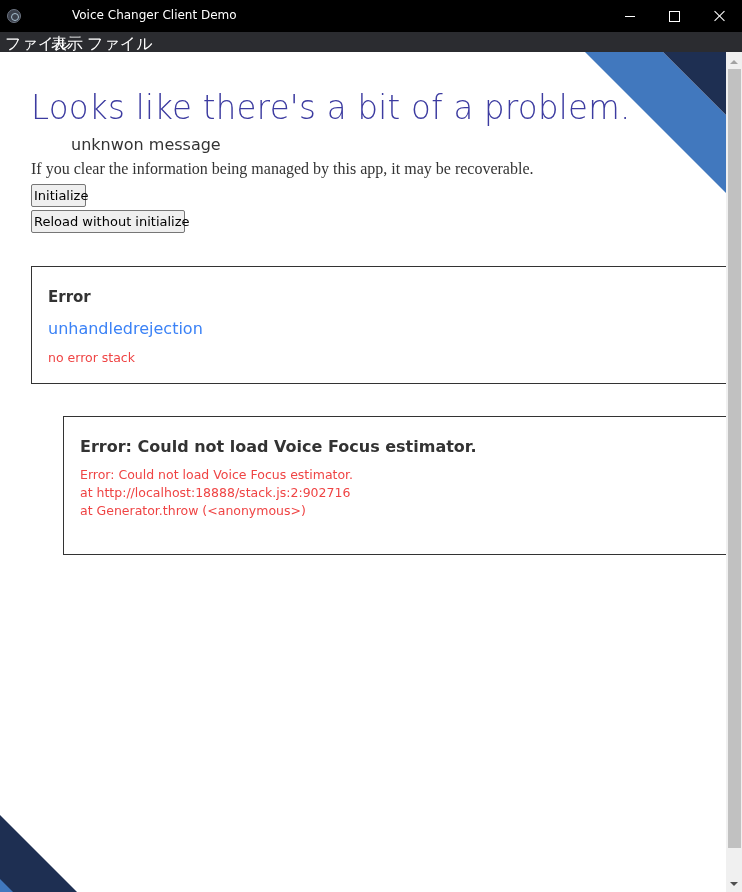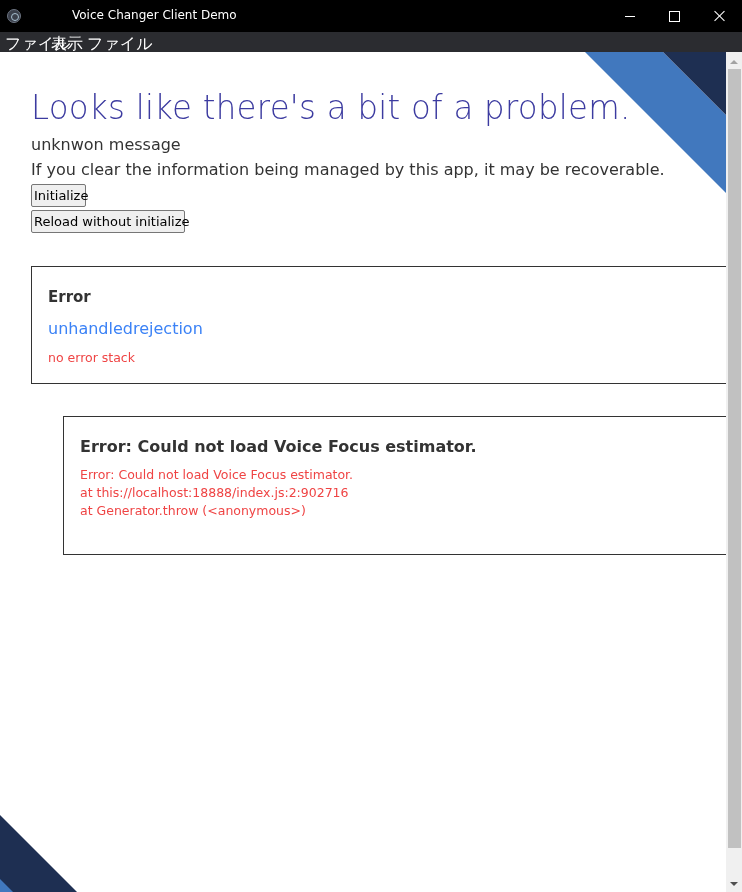--- a/index.html
+++ b/index.html
@@ -20,22 +20,22 @@
   .close-glyph::after { transform:rotate(-45deg); }
 
   .menubar { position:absolute; left:0; top:32px; width:742px; height:20px; background:#2b2c30; color:#fff; font-size:16px; }
   .menu-item { position:absolute; top:2px; font-family:"DejaVu Sans", sans-serif; }
 
   .content { position:absolute; left:0; top:52px; width:726px; height:840px; background:#fff; overflow:hidden; }
   .deco-blue { position:absolute; left:0; top:0; width:726px; height:840px; }
 
   .heading { position:absolute; left:31px; top:36px; margin:0; font-weight:300; font-size:33px; color:#3c3ba0; font-family:"DejaVu Sans", sans-serif; letter-spacing:0.3px; white-space:nowrap; transform:scaleX(0.98); transform-origin:left; }
   .msg { position:absolute; left:31px; font-size:16px; color:#333; font-family:"DejaVu Sans", sans-serif; white-space:nowrap; }
-  .msg1 { top:83px; }
-  .msg2 { top:108px; }
+  .msg1 { top:83px;margin-left:40px; }
+  .msg2 { top:108px;font-family:Liberation Serif, serif; }
   .btn { position:absolute; left:31px; height:23px; padding:0 2px; background:#efefef; border:1px solid #767676; border-radius:2px; font-size:13px; color:#000; font-family:"DejaVu Sans", sans-serif; box-sizing:border-box; line-height:20px; white-space:nowrap; }
   .btn-init { top:132px; width:55px; }
   .btn-reload { top:158px; width:154px; }
 
   .err-box { position:absolute; left:31px; width:727px; border:1px solid #333; box-sizing:border-box; background:#fff; }
   .box1 { top:214px; height:118px; }
   .box2 { top:364px; height:139px;margin-left:32px; }
   .err-title { position:absolute; left:16px; font-size:15px; font-weight:bold; color:#333; font-family:"DejaVu Sans", sans-serif; white-space:nowrap; }
   .box1 .err-title { top:21px; }
   .box2 .err-title { top:20px; font-size:16px; }
@@ -91,21 +91,21 @@
     <div class="err-sub">unhandledrejection</div>
     <div class="err-stack">
       <div>no error stack</div>
     </div>
   </div>
 
   <div class="err-box box2">
     <div class="err-title">Error: Could not load Voice Focus estimator.</div>
     <div class="err-stack">
       <div>Error: Could not load Voice Focus estimator.</div>
-      <div>at this://localhost:18888/index.js:2:902716</div>
+      <div>at http://localhost:18888/stack.js:2:902716</div>
       <div>at Generator.throw (&lt;anonymous&gt;)</div>
     </div>
   </div>
 </div>
 
 <div class="scrollbar">
   <span class="scroll-up"></span>
   <span class="scroll-thumb"></span>
   <span class="scroll-down"></span>
 </div>

